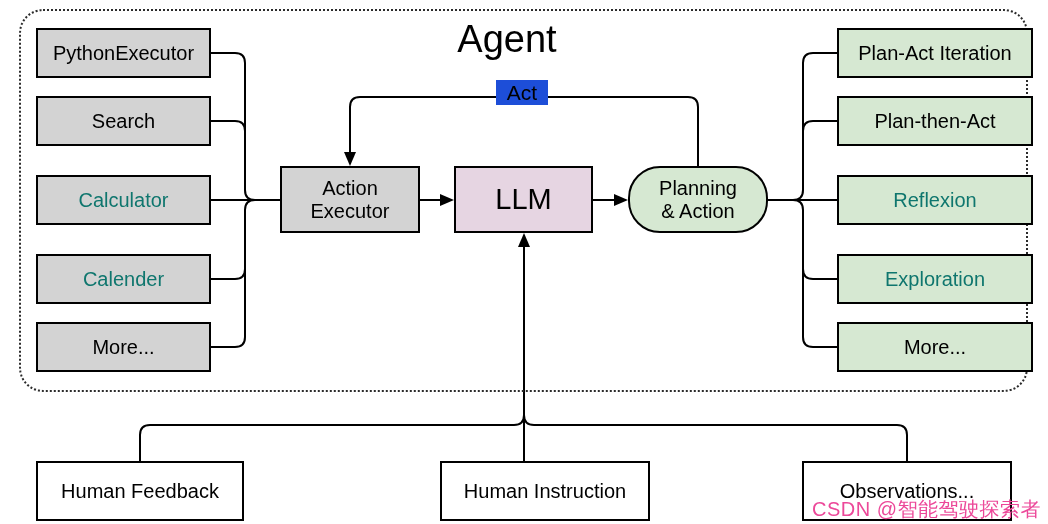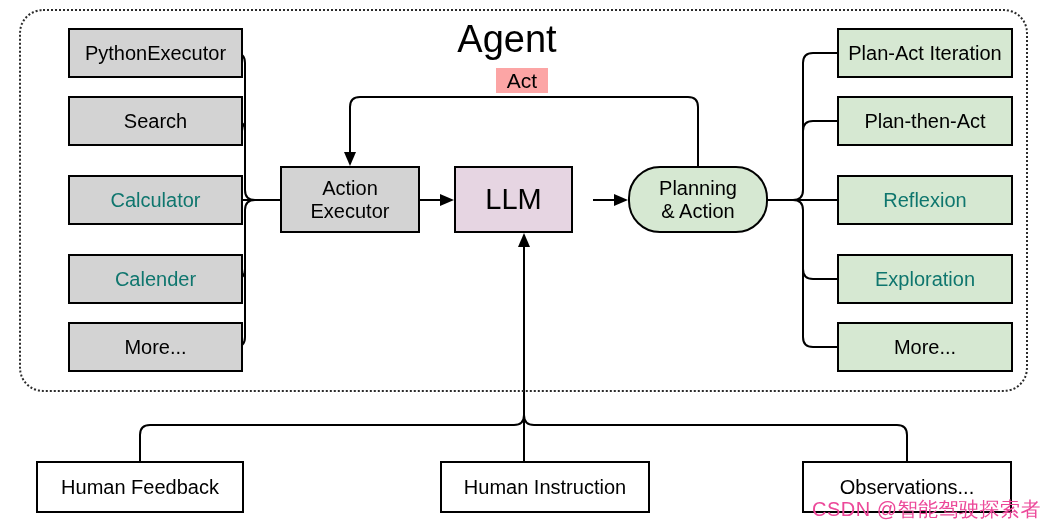--- a/index.html
+++ b/index.html
@@ -16,33 +16,33 @@
   }
   .diagram-title {
     position:absolute; left:307px; top:20px; width:400px;
     text-align:center; font-size:38px; line-height:1.05; color:#000;
   }
   .box {
     position:absolute; box-sizing:border-box; border:2px solid #000;
     display:flex; align-items:center; justify-content:center;
     font-size:20px; line-height:1.15; text-align:center; color:#000;
   }
-  .tool     { background:#d3d3d3; width:175px; height:50px; left:36px;margin-left:32px; }
-  .strategy { background:#d6e8d2; width:176px; height:50px; left:837px; }
-  .io       { background:#ffffff; height:52px; top:461px;align-items:center; }
+  .tool     { background:#d3d3d3; width:175px; height:50px; left:36px; }
+  .strategy { background:#d6e8d2; width:196px; height:50px; left:837px; }
+  .io       { background:#ffffff; height:60px; top:461px;align-items:center; }
   .core     { height:67px; top:166px; }
   .muted    { color:#0f766e; }
-  .llm-box  { background:#e6d5e2; width:119px; left:454px; font-size:29px; }
+  .llm-box  { background:#e6d5e2; width:139px; left:454px; font-size:29px; }
   .exec-box { background:#d3d3d3; width:140px; left:280px;text-align:center; }
   .plan-box { background:#d6e8d2; width:140px; left:628px;border-radius:32px; }
   .narrow   { display:inline-block; width:100px; }
   .narrower { display:inline-block; width:94px; }
   .act-label {
-    position:absolute; left:496px; top:68px; width:52px; height:25px;
-    background:#fca5a5; text-align:center; font-size:21px; line-height:25px;
+    position:absolute; left:496px; top:80px; width:52px; height:25px;
+    background:#1d4ed8; text-align:center; font-size:21px; line-height:25px;
   }
   .watermark {
     position:absolute; left:812px; top:496px; width:232px;
     font-size:20px; color:#ec4899; white-space:nowrap; letter-spacing:0.5px;
   }
 </style>
 </head>
 <body>
 
 <div id="canvas">

